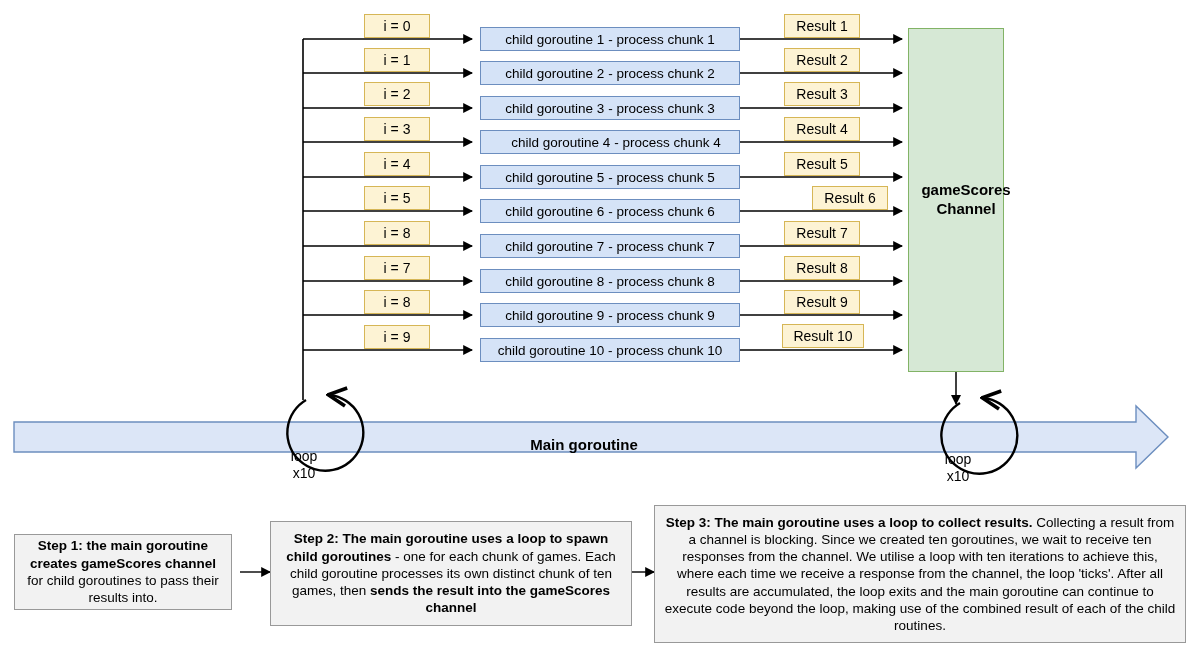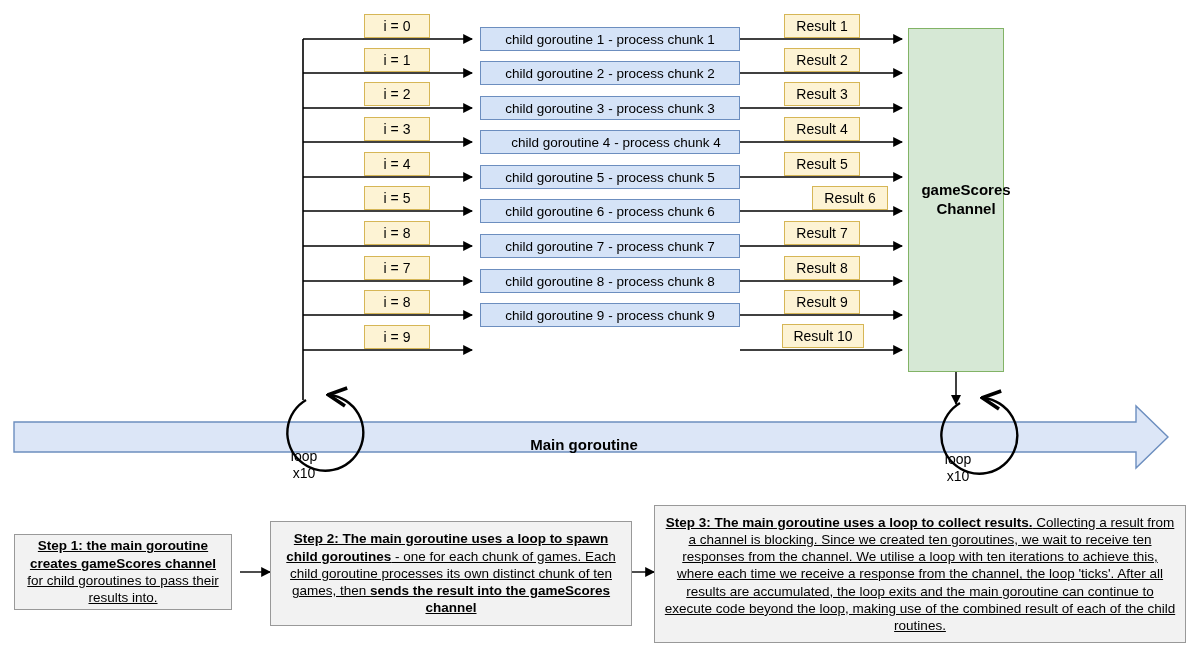--- a/index.html
+++ b/index.html
@@ -40,21 +40,21 @@
     display:flex;align-items:center;justify-content:center;
     font-size:15px;font-weight:bold;color:#000;
   }
   
   .looplabel{
     position:absolute;text-align:center;font-size:14px;color:#000;line-height:1.18;
   }
   
   .step{
     position:absolute;box-sizing:border-box;background:#f2f2f2;border:1px solid #999999;
-    color:#000;text-align:center;line-height:1.28;text-decoration:underline;
+    color:#000;text-align:center;line-height:1.28;
   }
   .step b{font-weight:bold;}
   #step1{font-size:13.5px;padding:6px 8px;}
   #step2{font-size:13.5px;padding:6px 8px;}
   #step3{font-size:13.5px;padding:6px 9px;}
 </style>
 </head>
 <body>
 
 <div id="stage">
@@ -172,20 +172,23 @@
     </div>
   <div class="box gbox" style="left:480px;top:234px;width:260px;text-align:center;">
       <span>child goroutine 7 - process chunk 7</span>
     </div>
   <div class="box gbox" style="left:480px;top:269px;width:260px;">
       <span>child goroutine 8 - process chunk 8</span>
     </div>
   <div class="box gbox" style="left:480px;top:303px;width:260px;">
       <span>child goroutine 9 - process chunk 9</span>
     </div>
+  <div class="box gbox" style="left:480px;top:338px;width:260px;">
+      <span>child goroutine 10 - process chunk 10</span>
+    </div>
 
   <div class="box rchip" style="left:784px;top:14px;width:76px;">
       <span>Result 1</span>
     </div>
   <div class="box rchip" style="left:784px;top:48px;width:76px;">
       <span>Result 2</span>
     </div>
   <div class="box rchip" style="left:784px;top:82px;width:76px;">
       <span>Result 3</span>
     </div>

